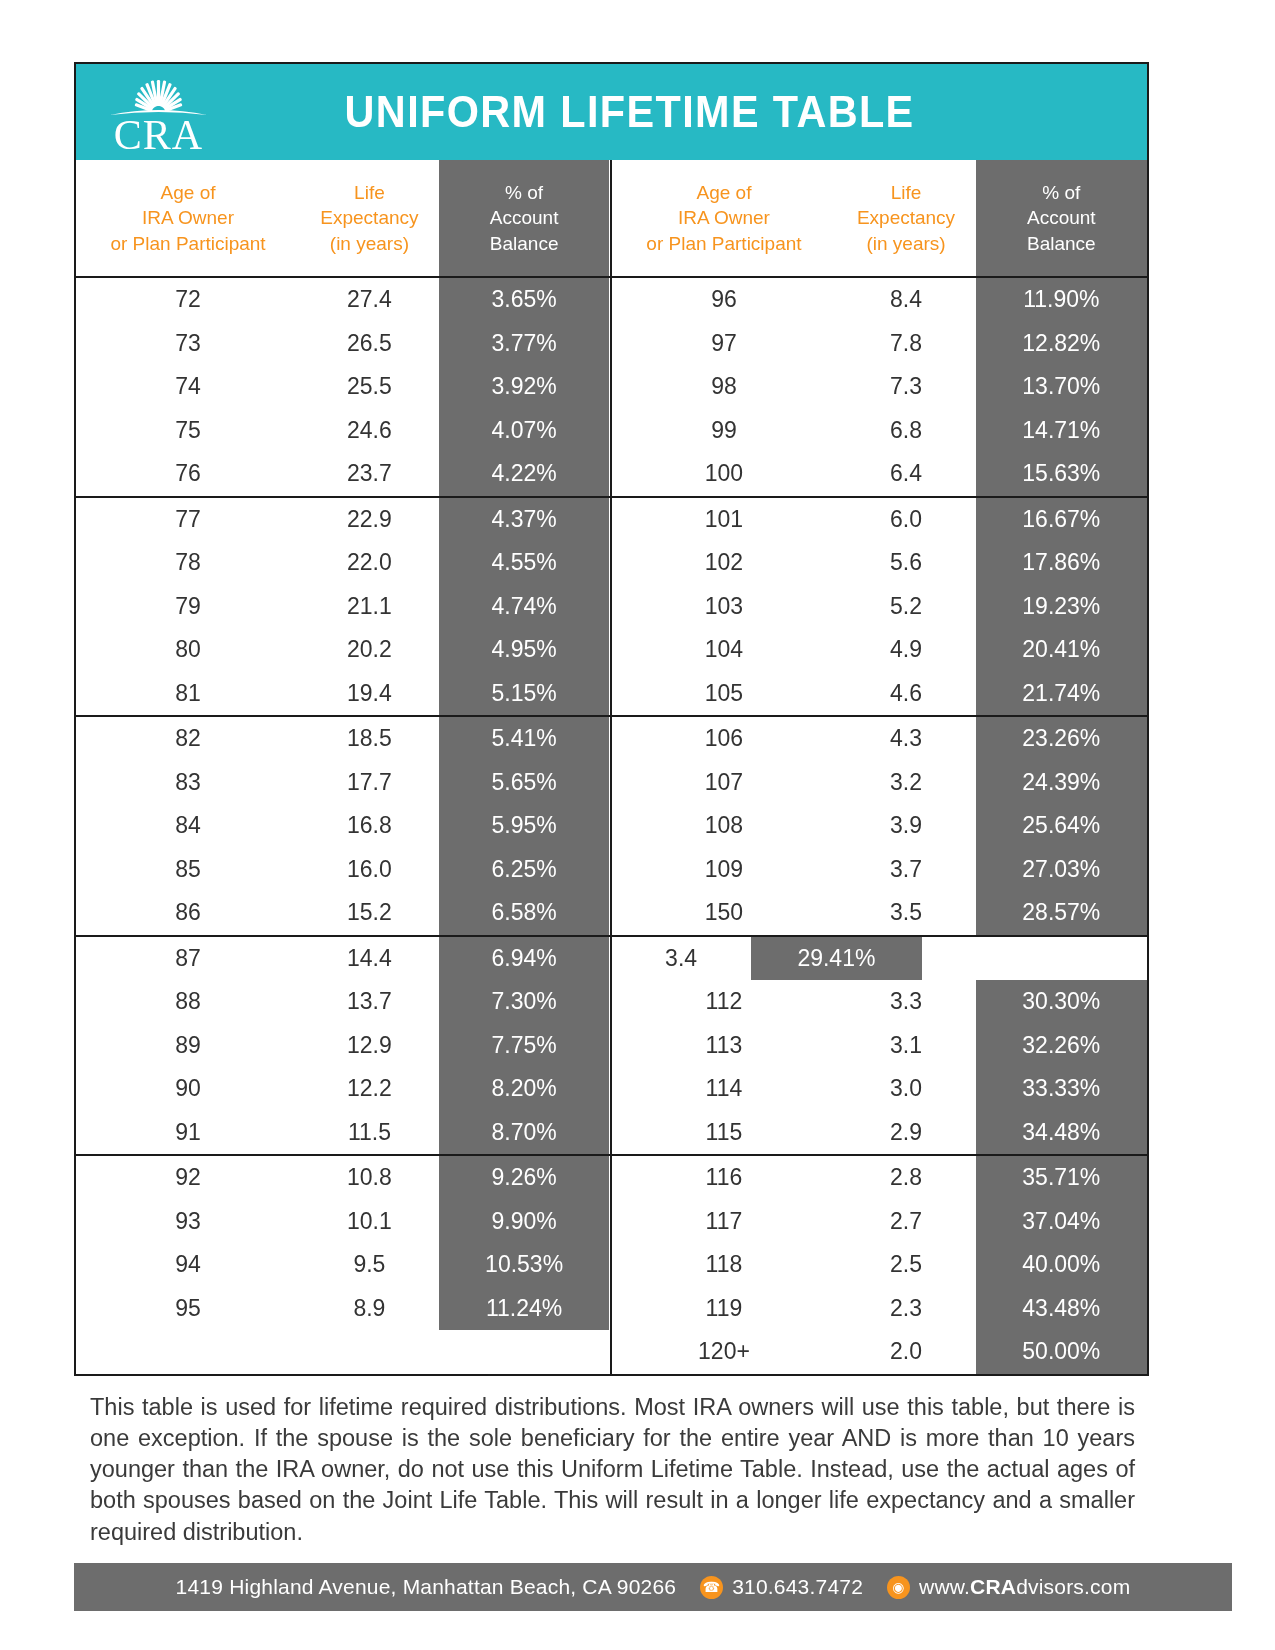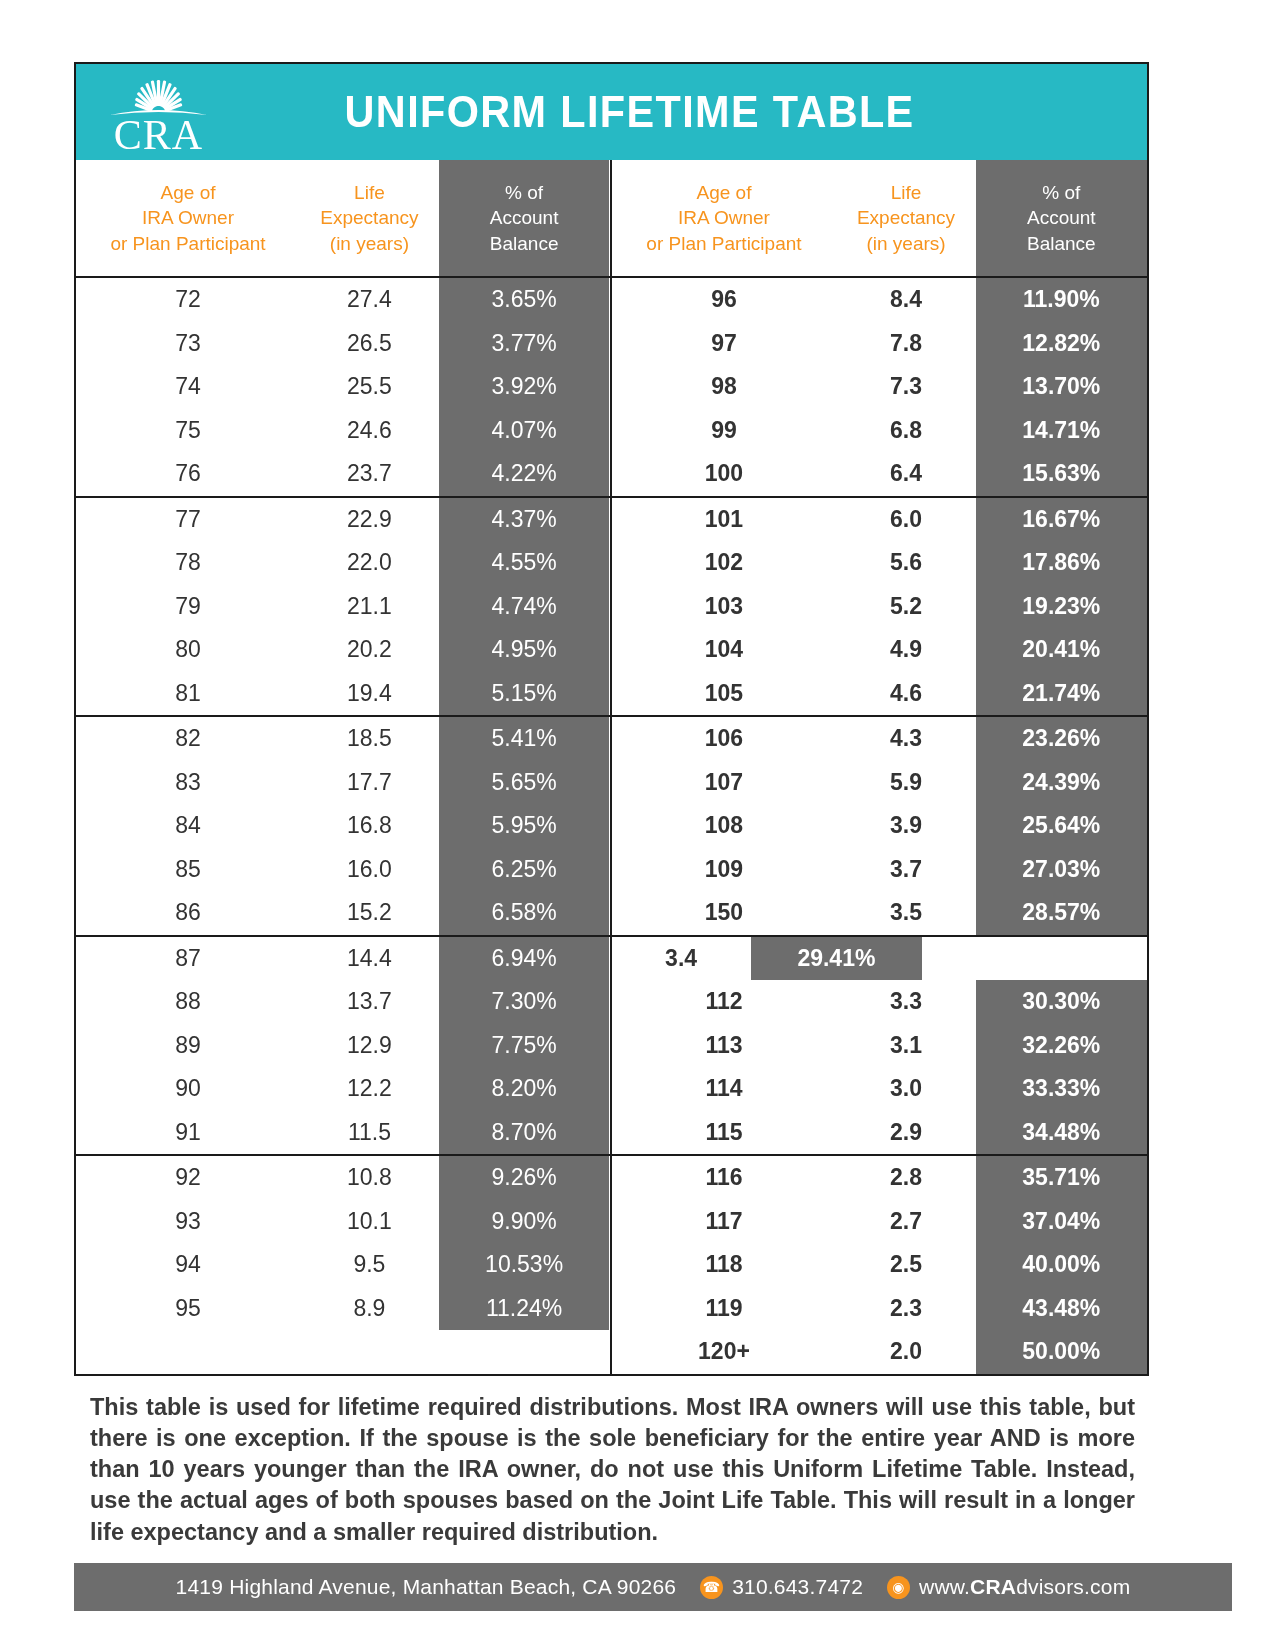--- a/index.html
+++ b/index.html
@@ -114,32 +114,31 @@
     align-items: center;
     justify-content: center;
     text-align: center;
   }
 
   .td.c-age   { width: 42%; color: #333333; }
   .td.c-life  { width: 26%; color: #333333; }
   .td.c-pct   { width: 32%; color: #ffffff; background: #6d6d6d; }
 
   .half.left  .trow { height: 43.5px; }
-  .half.right .trow { height: 43.5px; font-weight: bold; }
+  .half.right .trow { height: 43.5px; }
 
   
   .note {
     margin-top: 16px;
     padding: 0 14px 0 16px;
     font-size: 23.5px;
     line-height: 1.33;
     color: #3a3a3a;
     text-align: justify;
     text-justify: inter-word;
-    font-weight: bold;
   }
 
   
   .footer-bar {
     position: absolute;
     left: 74px;
     top: 1563px;
     width: 1158px;
     height: 48px;
     background: #6d6d6d;
@@ -453,21 +452,21 @@
             </div>
           </div>
           <div class="tgroup">
             <div class="trow">
               <div class="td c-age">106</div>
               <div class="td c-life">4.3</div>
               <div class="td c-pct">23.26%</div>
             </div>
             <div class="trow">
               <div class="td c-age">107</div>
-              <div class="td c-life">5.9</div>
+              <div class="td c-life">3.2</div>
               <div class="td c-pct">24.39%</div>
             </div>
             <div class="trow">
               <div class="td c-age">108</div>
               <div class="td c-life">3.9</div>
               <div class="td c-pct">25.64%</div>
             </div>
             <div class="trow">
               <div class="td c-age">109</div>
               <div class="td c-life">3.7</div>

